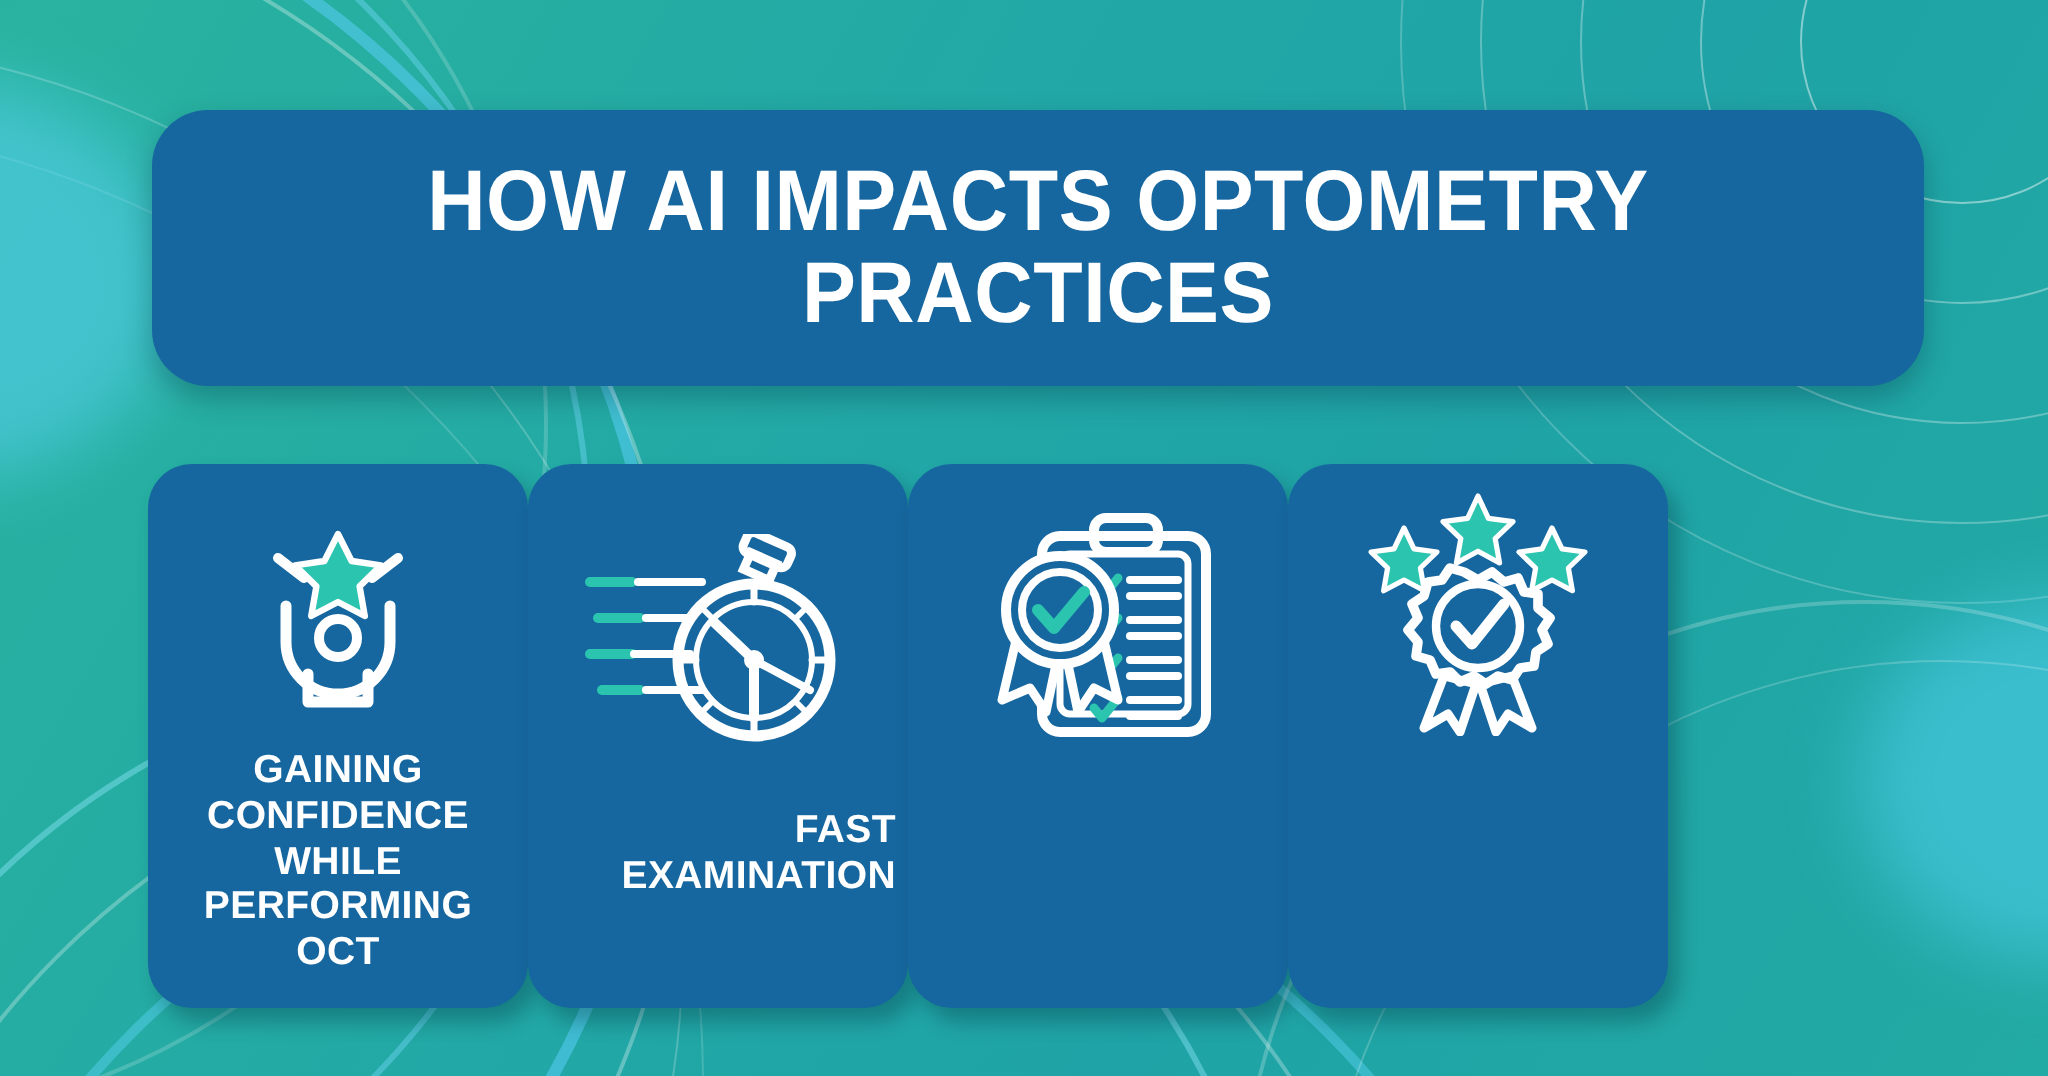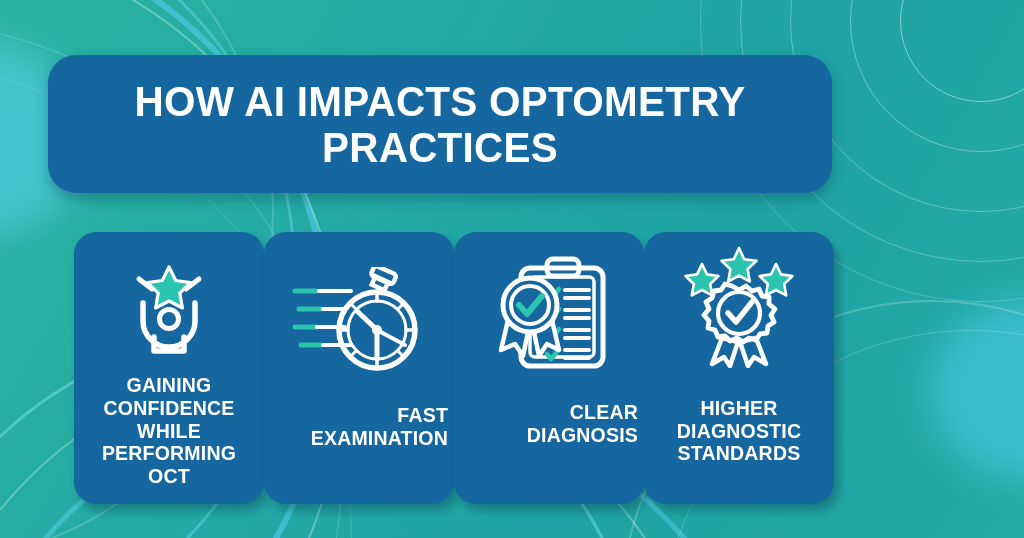--- a/index.html
+++ b/index.html
@@ -34,23 +34,23 @@
   .glow {
     position: absolute;
     border-radius: 50%;
     filter: blur(18px);
     opacity: 0.55;
   }
 
   
   .title-banner {
     position: absolute;
-    left: 48px;
+    left: 76px;
     top: 55px;
-    width: 784px;
+    width: 886px;
     height: 138px;
     background: #16679f;
     border-radius: 28px;
     box-shadow: 0 6px 14px rgba(0,40,60,0.30);
     display: flex;
     align-items: center;
     justify-content: center;
     text-align: center;
   }
   .title-text {
@@ -238,38 +238,36 @@
           </g>
 
           <path d="M24 60 L16 94 L30 88 L38 100 L46 62 Z" fill="#16679F" stroke="#FFFFFF" stroke-width="4.5" stroke-linejoin="round"></path>
           <path d="M46 62 L54 100 L62 88 L74 94 L66 60 Z" fill="#16679F" stroke="#FFFFFF" stroke-width="4.5" stroke-linejoin="round"></path>
 
           <circle cx="45" cy="49" r="27" fill="#16679F" stroke="#FFFFFF" stroke-width="5"></circle>
           <circle cx="45" cy="49" r="19" fill="#16679F" stroke="#FFFFFF" stroke-width="4"></circle>
           <path d="M34 49 L42 58 L57 40" fill="none" stroke="#2BC4AF" stroke-width="6" stroke-linecap="round" stroke-linejoin="round"></path>
         </svg>
       </div>
-      <div class="card-label">CLEAR DIAGNOSIS</div>
     </div>
 
     <div class="card card-4">
       <div class="card-icon">
         <svg width="122" height="122" viewBox="0 0 122 122" fill="none">
 
           <path d="M61 2 L66.2 13.2 L78.5 14.8 L69.6 23.3 L71.8 35.5 L61 29.6 L50.2 35.5 L52.4 23.3 L43.5 14.8 L55.8 13.2 Z" fill="#2BC4AF" stroke="#FFFFFF" stroke-width="2.6" stroke-linejoin="round"></path>
           <path d="M24 18 L29 28.4 L40.5 30 L32.2 38 L34.2 49.4 L24 44 L13.8 49.4 L15.8 38 L7.5 30 L19 28.4 Z" fill="#2BC4AF" stroke="#FFFFFF" stroke-width="2.6" stroke-linejoin="round"></path>
           <path d="M98 18 L103 28.4 L114.5 30 L106.2 38 L108.2 49.4 L98 44 L87.8 49.4 L89.8 38 L81.5 30 L93 28.4 Z" fill="#2BC4AF" stroke="#FFFFFF" stroke-width="2.6" stroke-linejoin="round"></path>
 
           <path d="M44 92 L34 118 L46 111 L52 120 L60 96 Z" fill="#16679F" stroke="#FFFFFF" stroke-width="4.5" stroke-linejoin="round"></path>
           <path d="M78 92 L88 118 L76 111 L70 120 L62 96 Z" fill="#16679F" stroke="#FFFFFF" stroke-width="4.5" stroke-linejoin="round"></path>
 
           <path d="M61 44
                    L68 40 L74 45 L81 43 L84 50 L91 51 L91 58 L97 63 L93 69 L96 76 L90 80 L89 87 L82 88 L78 94 L71 92 L65 96 L59 92
                    L52 95 L47 90 L40 91 L37 84 L30 82 L31 75 L26 69 L31 63 L28 56 L34 52 L36 45 L43 44 L47 38 L54 40 Z" fill="none" stroke="#FFFFFF" stroke-width="4.8" stroke-linejoin="round"></path>
           <circle cx="61" cy="67" r="21" fill="none" stroke="#FFFFFF" stroke-width="4.2"></circle>
           <path d="M50 67 L58 76 L74 56" fill="none" stroke="#FFFFFF" stroke-width="5.5" stroke-linecap="round" stroke-linejoin="round"></path>
         </svg>
       </div>
-      <div class="card-label">HIGHER DIAGNOSTIC STANDARDS</div>
     </div>
 
   </div>
 </div>
 
 </body></html>

